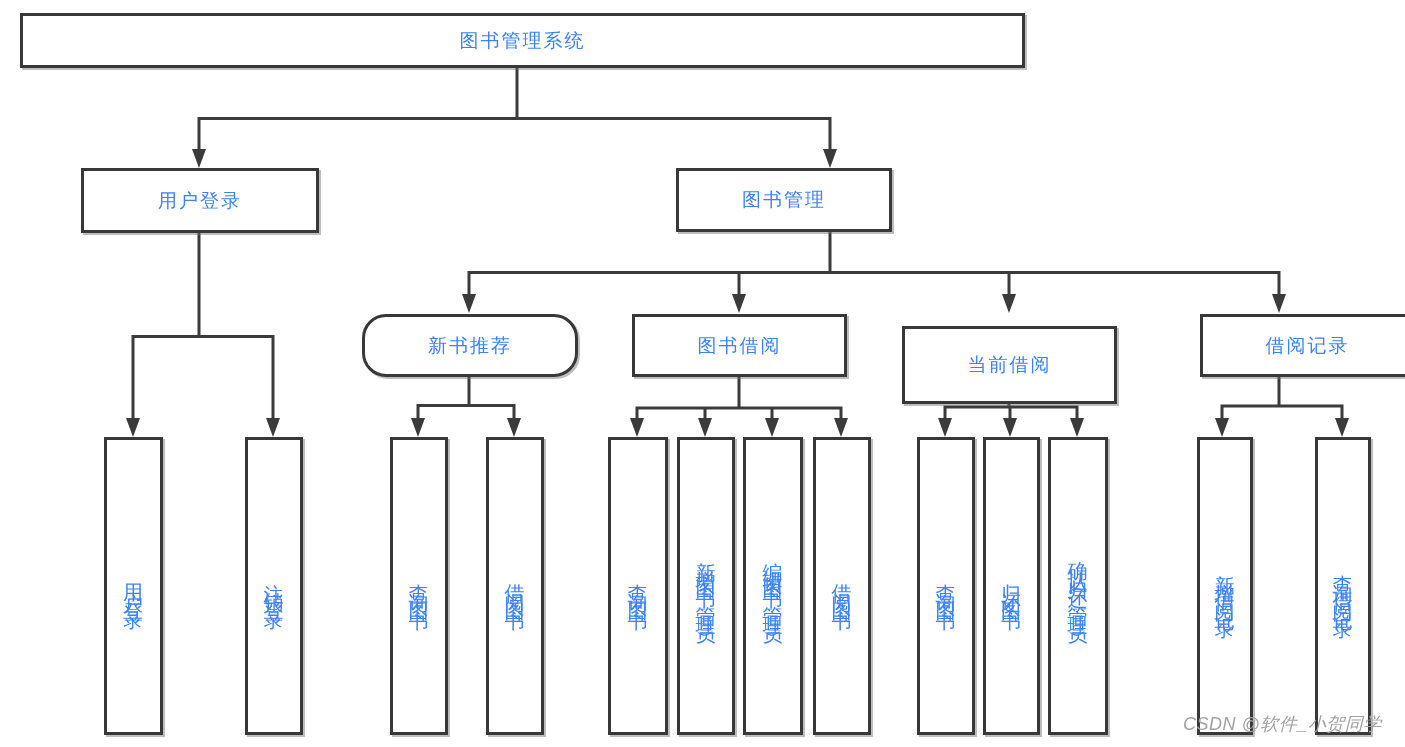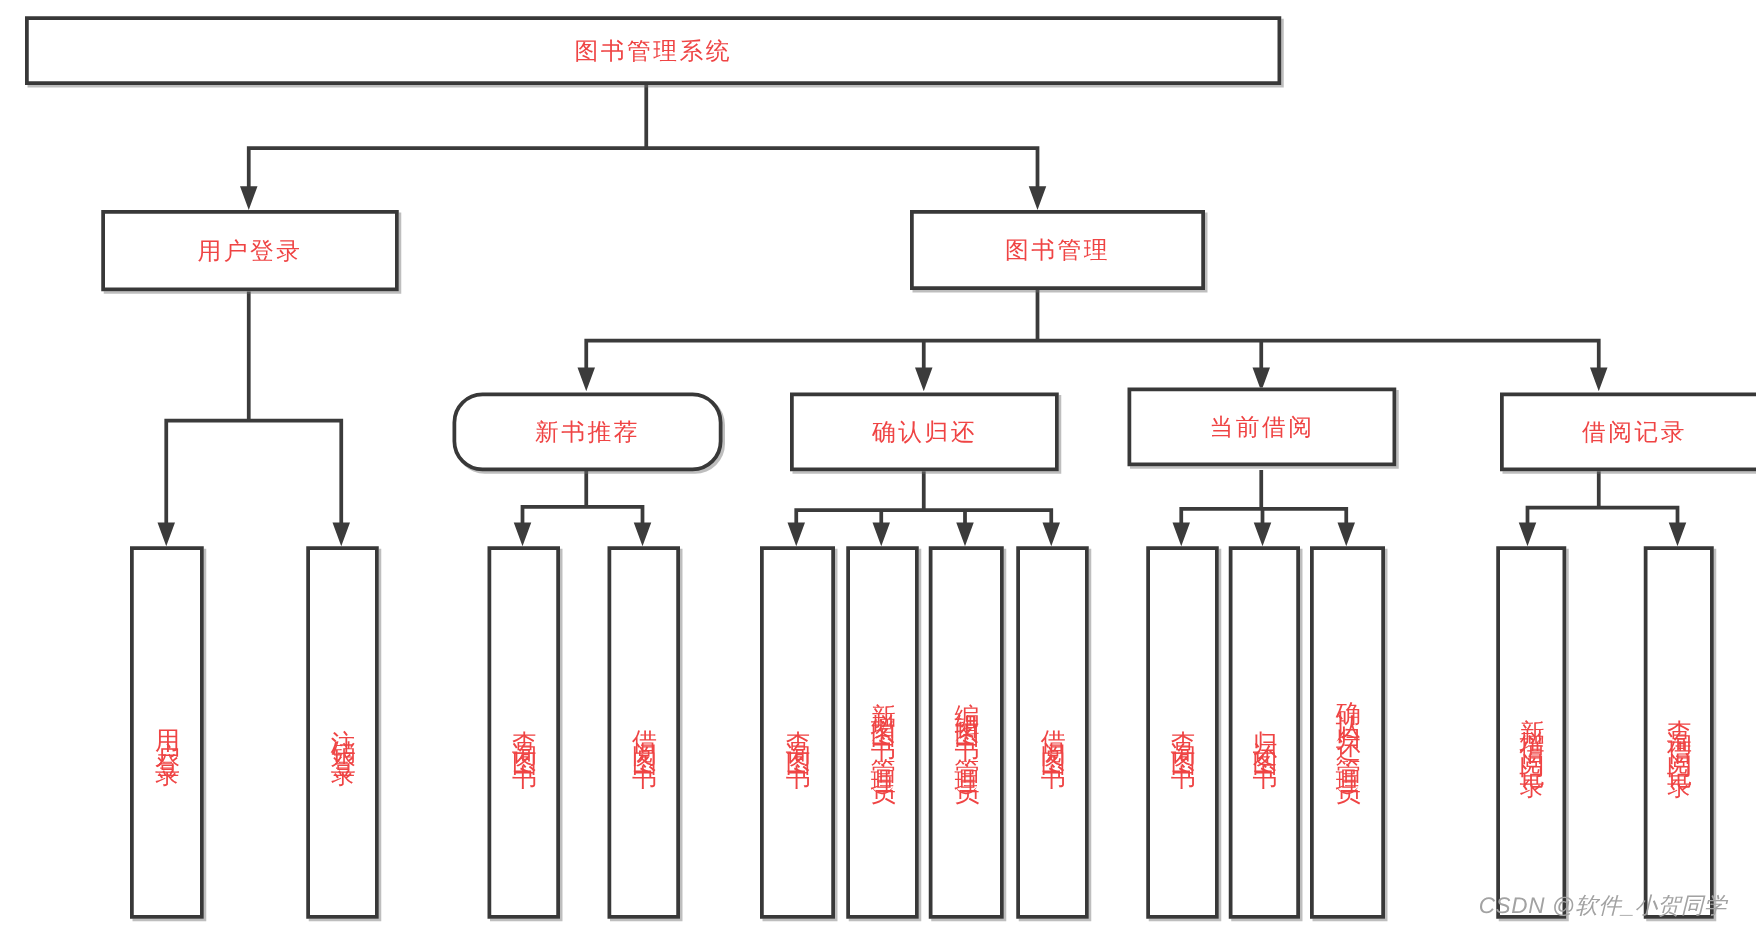--- a/index.html
+++ b/index.html
@@ -23,21 +23,21 @@
   }
   .node {
     position: absolute;
     box-sizing: border-box;
     background: #ffffff;
     border: 3px solid #383838;
     box-shadow: 2px 2px 0 rgba(110,110,110,0.45);
     display: flex;
     align-items: center;
     justify-content: center;
-    color: #ef4444;
+    color: #3b82f6;
     z-index: 2;
   }
   .node.h .label {
     display: block;
     font-size: 19px;
     letter-spacing: 2px;
     white-space: nowrap;
   }
   .node.v .label {
     display: block;
@@ -119,31 +119,31 @@
              M1335 418 L1349 418 L1342 437 Z"></path>
   </svg>
 
   <div class="node h" style="left:20px; top:13px; width:1005px; height:55px;">
     <span class="label">图书管理系统</span>
   </div>
 
   <div class="node h" style="left:81px; top:168px; width:238px; height:65px;">
     <span class="label">用户登录</span>
   </div>
-  <div class="node h" style="left:728px; top:168px; width:236px; height:64px;">
+  <div class="node h" style="left:676px; top:168px; width:216px; height:64px;">
     <span class="label">图书管理</span>
   </div>
 
   <div class="node h" style="left:362px; top:314px; width:216px; height:63px;border-radius:24px;">
     <span class="label">新书推荐</span>
   </div>
   <div class="node h" style="left:632px; top:314px; width:215px; height:63px;">
-    <span class="label">确认归还</span>
+    <span class="label">图书借阅</span>
   </div>
-  <div class="node h" style="left:902px; top:310px; width:215px; height:63px;align-items:center;">
+  <div class="node h" style="left:902px; top:326px; width:215px; height:78px;align-items:center;">
     <span class="label">当前借阅</span>
   </div>
   <div class="node h" style="left:1172px; top:314px; width:215px; height:63px;margin-left:28px;">
     <span class="label">借阅记录</span>
   </div>
 
   <div class="node v" style="left:104px; top:437px; width:59px; height:298px;">
     <span class="label">用户登录</span>
   </div>
   <div class="node v" style="left:245px; top:437px; width:58px; height:298px;">

